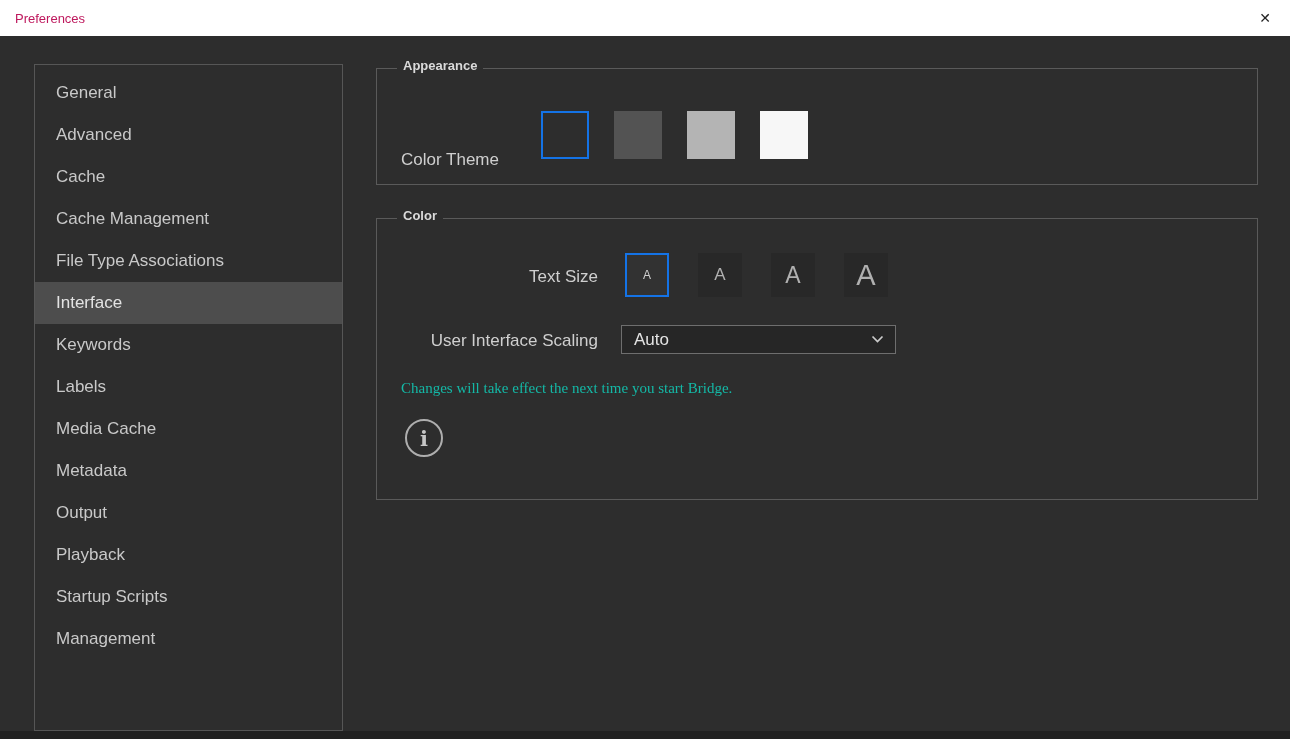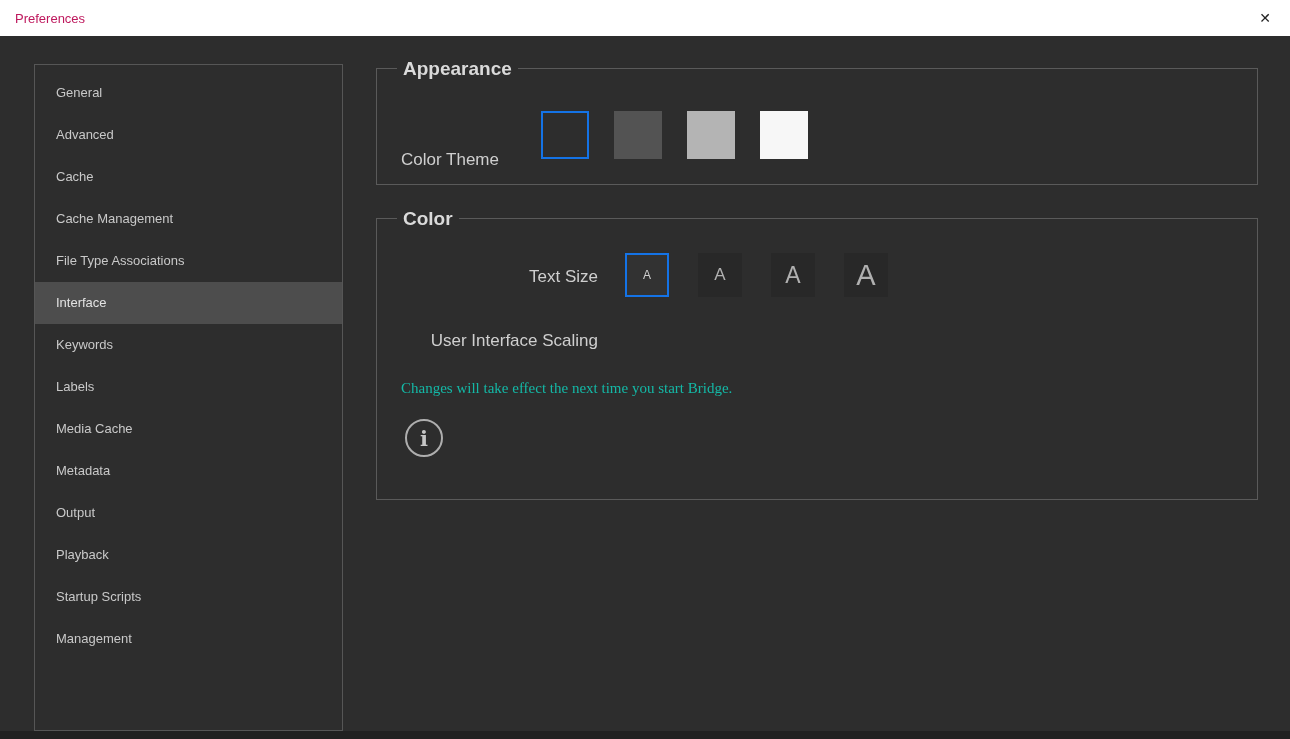--- a/index.html
+++ b/index.html
@@ -25,29 +25,29 @@
   .dialog-body { position:absolute; top:36px; left:0; right:0; bottom:0; background:#2d2d2d; }
   .bottom-strip { position:absolute; left:0; right:0; bottom:0; height:8px; background:#212121; }
 
   
   .sidebar {
     position:absolute; left:34px; top:28px; width:309px; height:667px;
     border:1px solid #565656; padding-top:7px;
   }
   .side-item {
     height:42px; line-height:42px; padding-left:21px;
-    font-size:13px; color:#c9c9c9; cursor:pointer; white-space:nowrap;
+    font-size:17px; color:#c9c9c9; cursor:pointer; white-space:nowrap;
   }
   .side-item.selected { background:#4d4d4d; color:#e3e3e3; }
 
   
   .groupbox { position:absolute; border:1px solid #5a5a5a; }
   .legend {
     position:absolute; top:-11px; left:20px; background:#2d2d2d;
-    padding:0 6px; font-size:19px; color:#dadada; font-weight:700;
+    padding:0 6px; font-size:13px; color:#dadada; font-weight:700;
   }
   #appearance-group { left:376px; width:882px; top:32px; height:117px; }
   #text-group       { left:376px; width:882px; top:182px; height:282px; }
 
   .field-label { font-size:17px; color:#cfcfcf; }
 
   
   .color-theme-label { position:absolute; left:24px; top:53px;margin-top:28px; }
   .swatch {
     position:absolute; top:42px; width:48px; height:48px; cursor:pointer;
@@ -126,20 +126,28 @@
   <div class="groupbox" id="text-group">
     <span class="legend">Color</span>
 
     <span class="field-label text-size-label">Text Size</span>
     <div class="size-btn sz-0 selected">A</div>
     <div class="size-btn sz-1">A</div>
     <div class="size-btn sz-2">A</div>
     <div class="size-btn sz-3">A</div>
 
     <span class="field-label scaling-label">User Interface Scaling</span>
+    <div class="scaling-select">
+      <span>Auto</span>
+      <span style="display:flex;align-items:center;">
+        <svg width="13" height="9" viewBox="0 0 13 9">
+            <path d="M1.5 1.5 L6.5 6.5 L11.5 1.5" stroke="#cccccc" stroke-width="1.7" fill="none"></path>
+          </svg>
+      </span>
+    </div>
 
     <div class="restart-note">Changes will take effect the next time you start Bridge.</div>
 
     <div class="info-icon">
       <span>i</span>
     </div>
   </div>
 
   <div class="bottom-strip"></div>
 </div>

